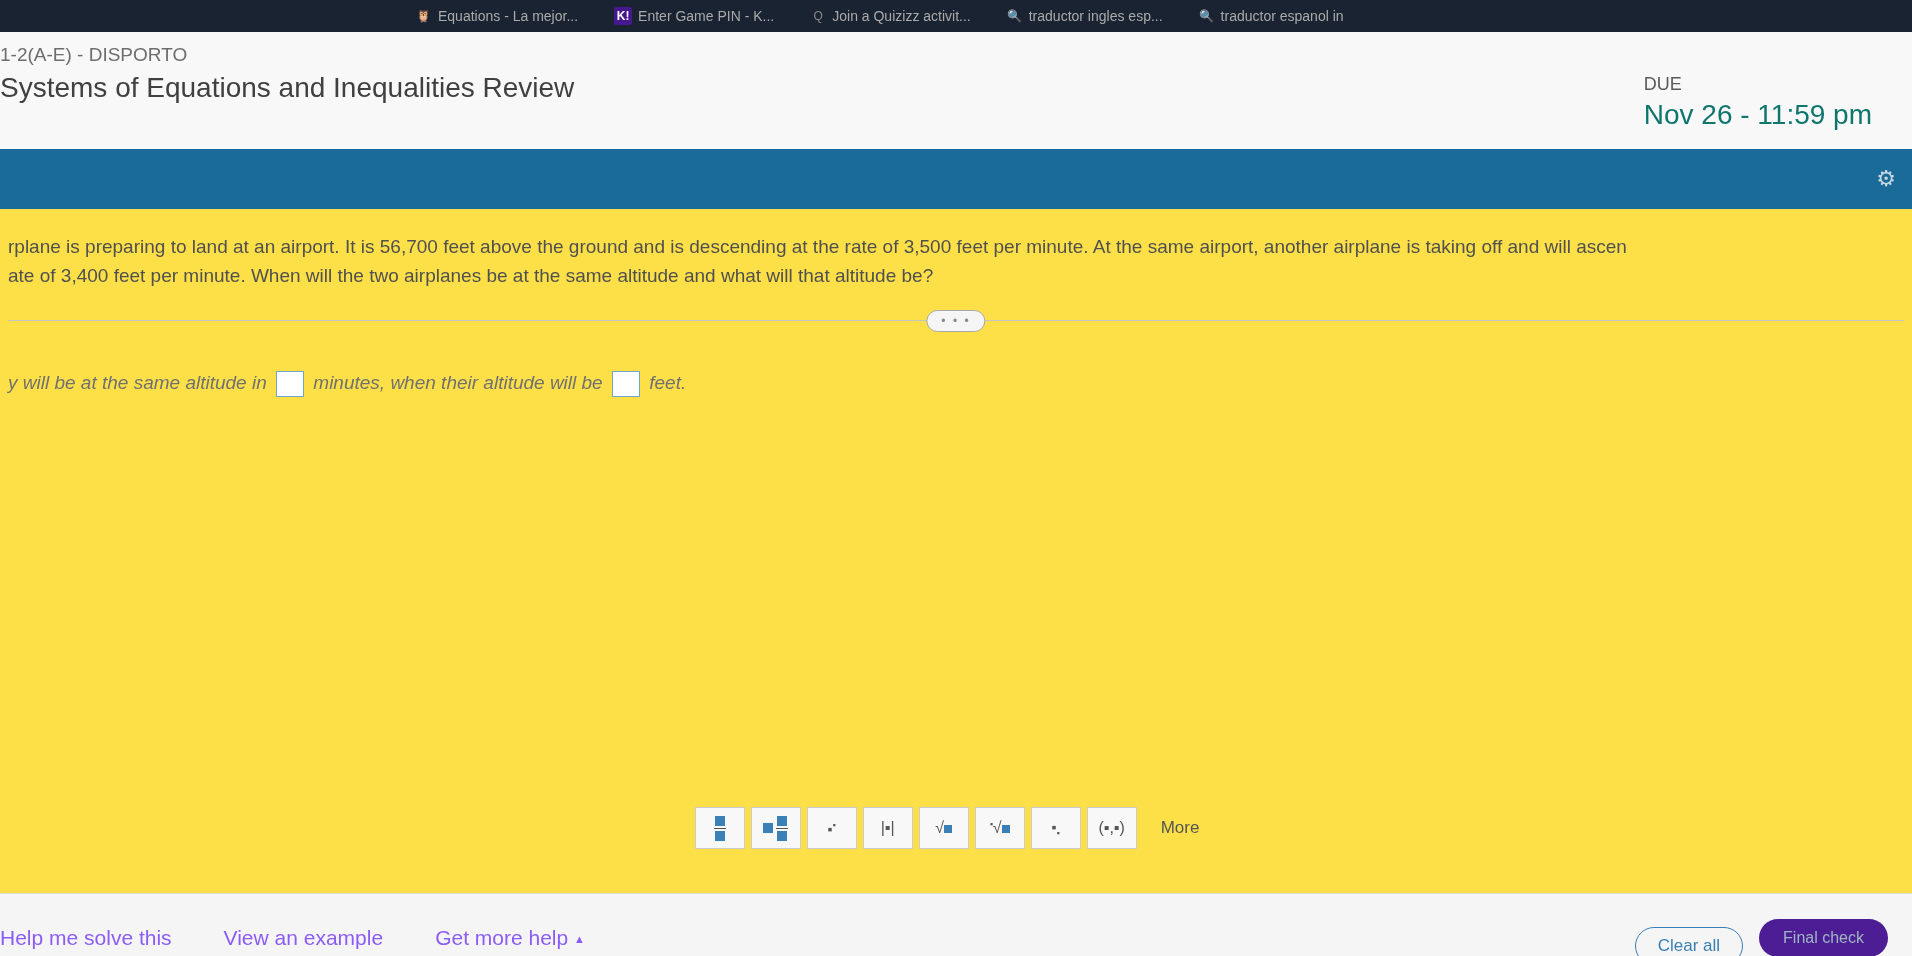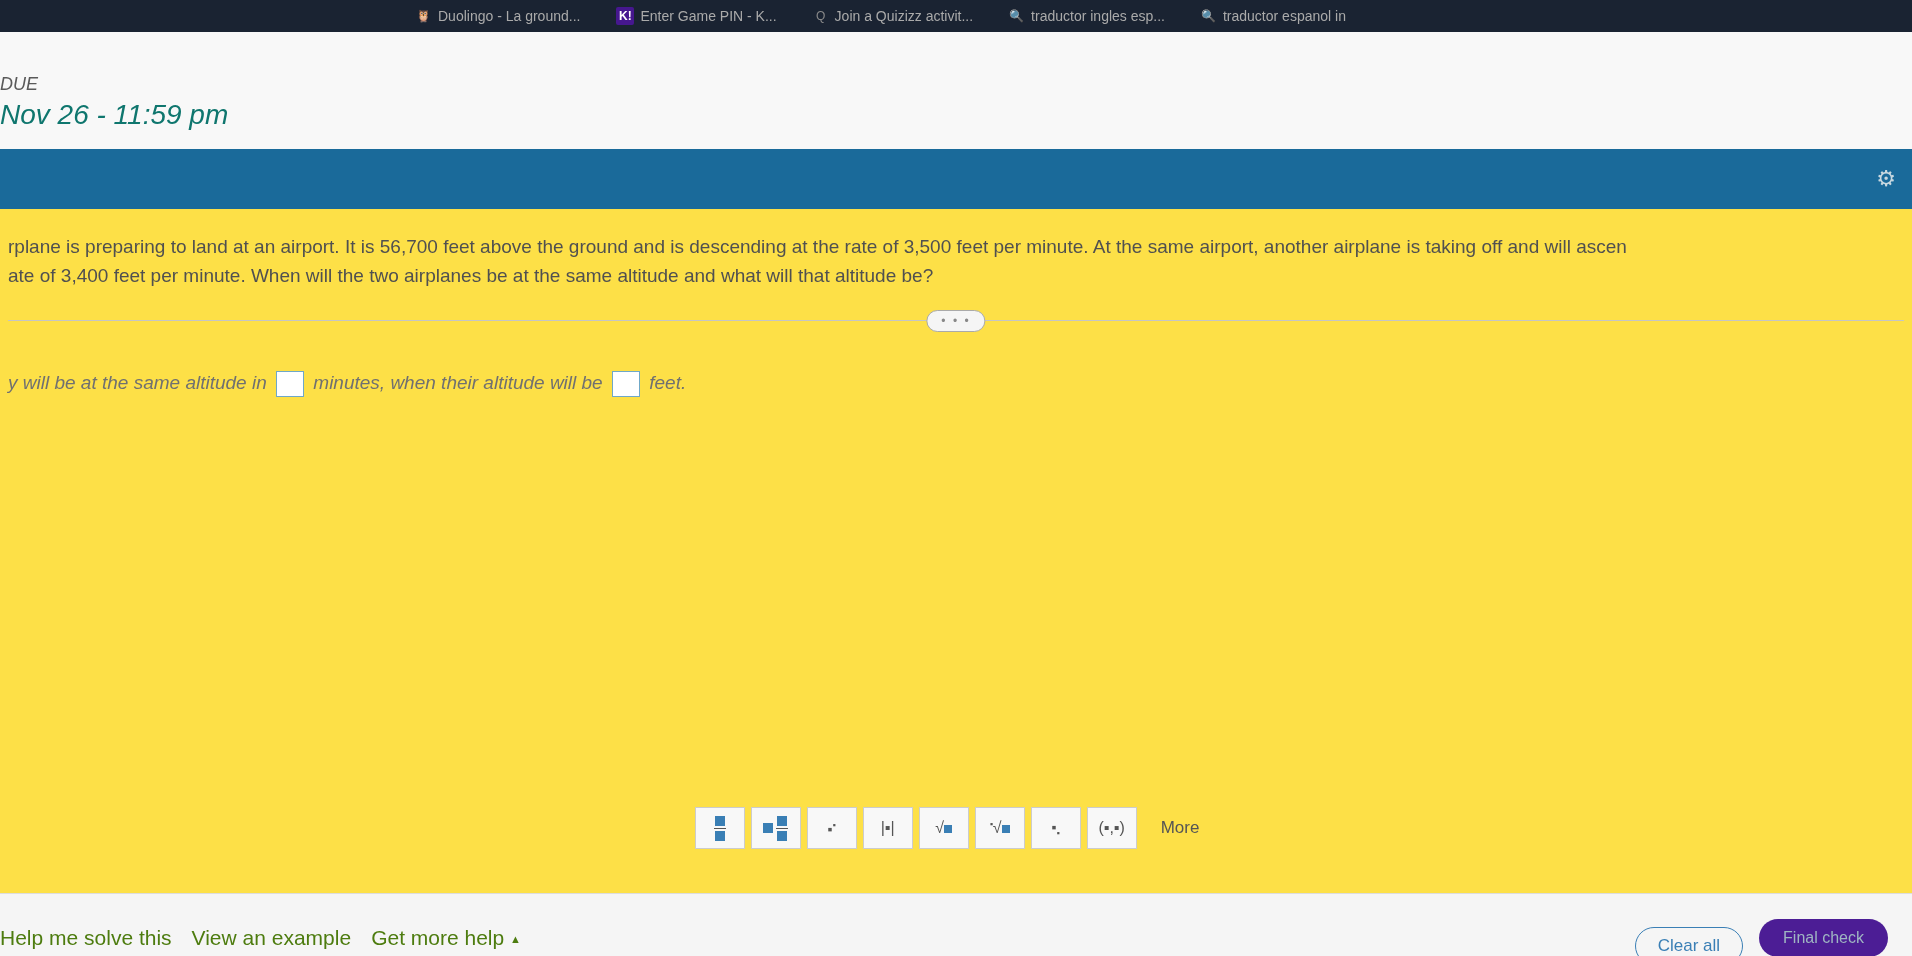--- a/index.html
+++ b/index.html
@@ -67,21 +67,20 @@
     }
     .assignment-title {
       font-size: 28px;
       color: #404040;
       font-weight: normal;
     }
     .header-right {
       text-align: left;
       padding-top: 30px;
       padding-right: 20px;
-      font-style: italic;
     }
     .due-label {
       font-size: 18px;
       color: #5a5a5a;
       margin-bottom: 4px;
     }
     .due-date {
       font-size: 28px;
       color: #0f766e;
     }
@@ -195,23 +194,23 @@
     }
     .bottom-bar {
       display: flex;
       align-items: center;
       justify-content: space-between;
       padding: 16px 24px 16px 0;
       border-top: 1px solid #ddd;
     }
     .bottom-left {
       display: flex;
-      gap: 20px;
+      gap: 52px;
       font-size: 21px;
-      color: #4d7c0f;
+      color: #8b5cf6;
     }
     .help-link {
       cursor: pointer;
     }
     .dropdown-arrow {
       font-size: 11px;
       vertical-align: middle;
     }
     .bottom-right {
       display: flex;
@@ -236,41 +235,45 @@
       font-size: 16px;
       border: none;
     }
   </style>
 </head>
 <body>
 
 <div class="browser-tabs">
   <div class="browser-tab">
     <span class="tab-icon">🦉</span>
-    <span>Duolingo - La ground...</span>
+    <span>Equations - La mejor...</span>
   </div>
   <div class="browser-tab">
     <span class="tab-icon k-icon">K!</span>
     <span>Enter Game PIN - K...</span>
   </div>
   <div class="browser-tab">
     <span class="tab-icon q-icon">Q</span>
     <span>Join a Quizizz activit...</span>
   </div>
   <div class="browser-tab">
     <span class="tab-icon q-icon">🔍</span>
     <span>traductor ingles esp...</span>
   </div>
   <div class="browser-tab">
     <span class="tab-icon q-icon">🔍</span>
     <span>traductor espanol in</span>
   </div>
 </div>
 
 <div class="header-section">
+  <div class="header-left">
+    <div class="course-code">1-2(A-E) - DISPORTO</div>
+    <div class="assignment-title">Systems of Equations and Inequalities Review</div>
+  </div>
   <div class="header-right">
     <div class="due-label">DUE</div>
     <div class="due-date">Nov 26 - 11:59 pm</div>
   </div>
 </div>
 
 <div class="blue-bar">
   <span class="gear-icon">⚙</span>
 </div>
 

